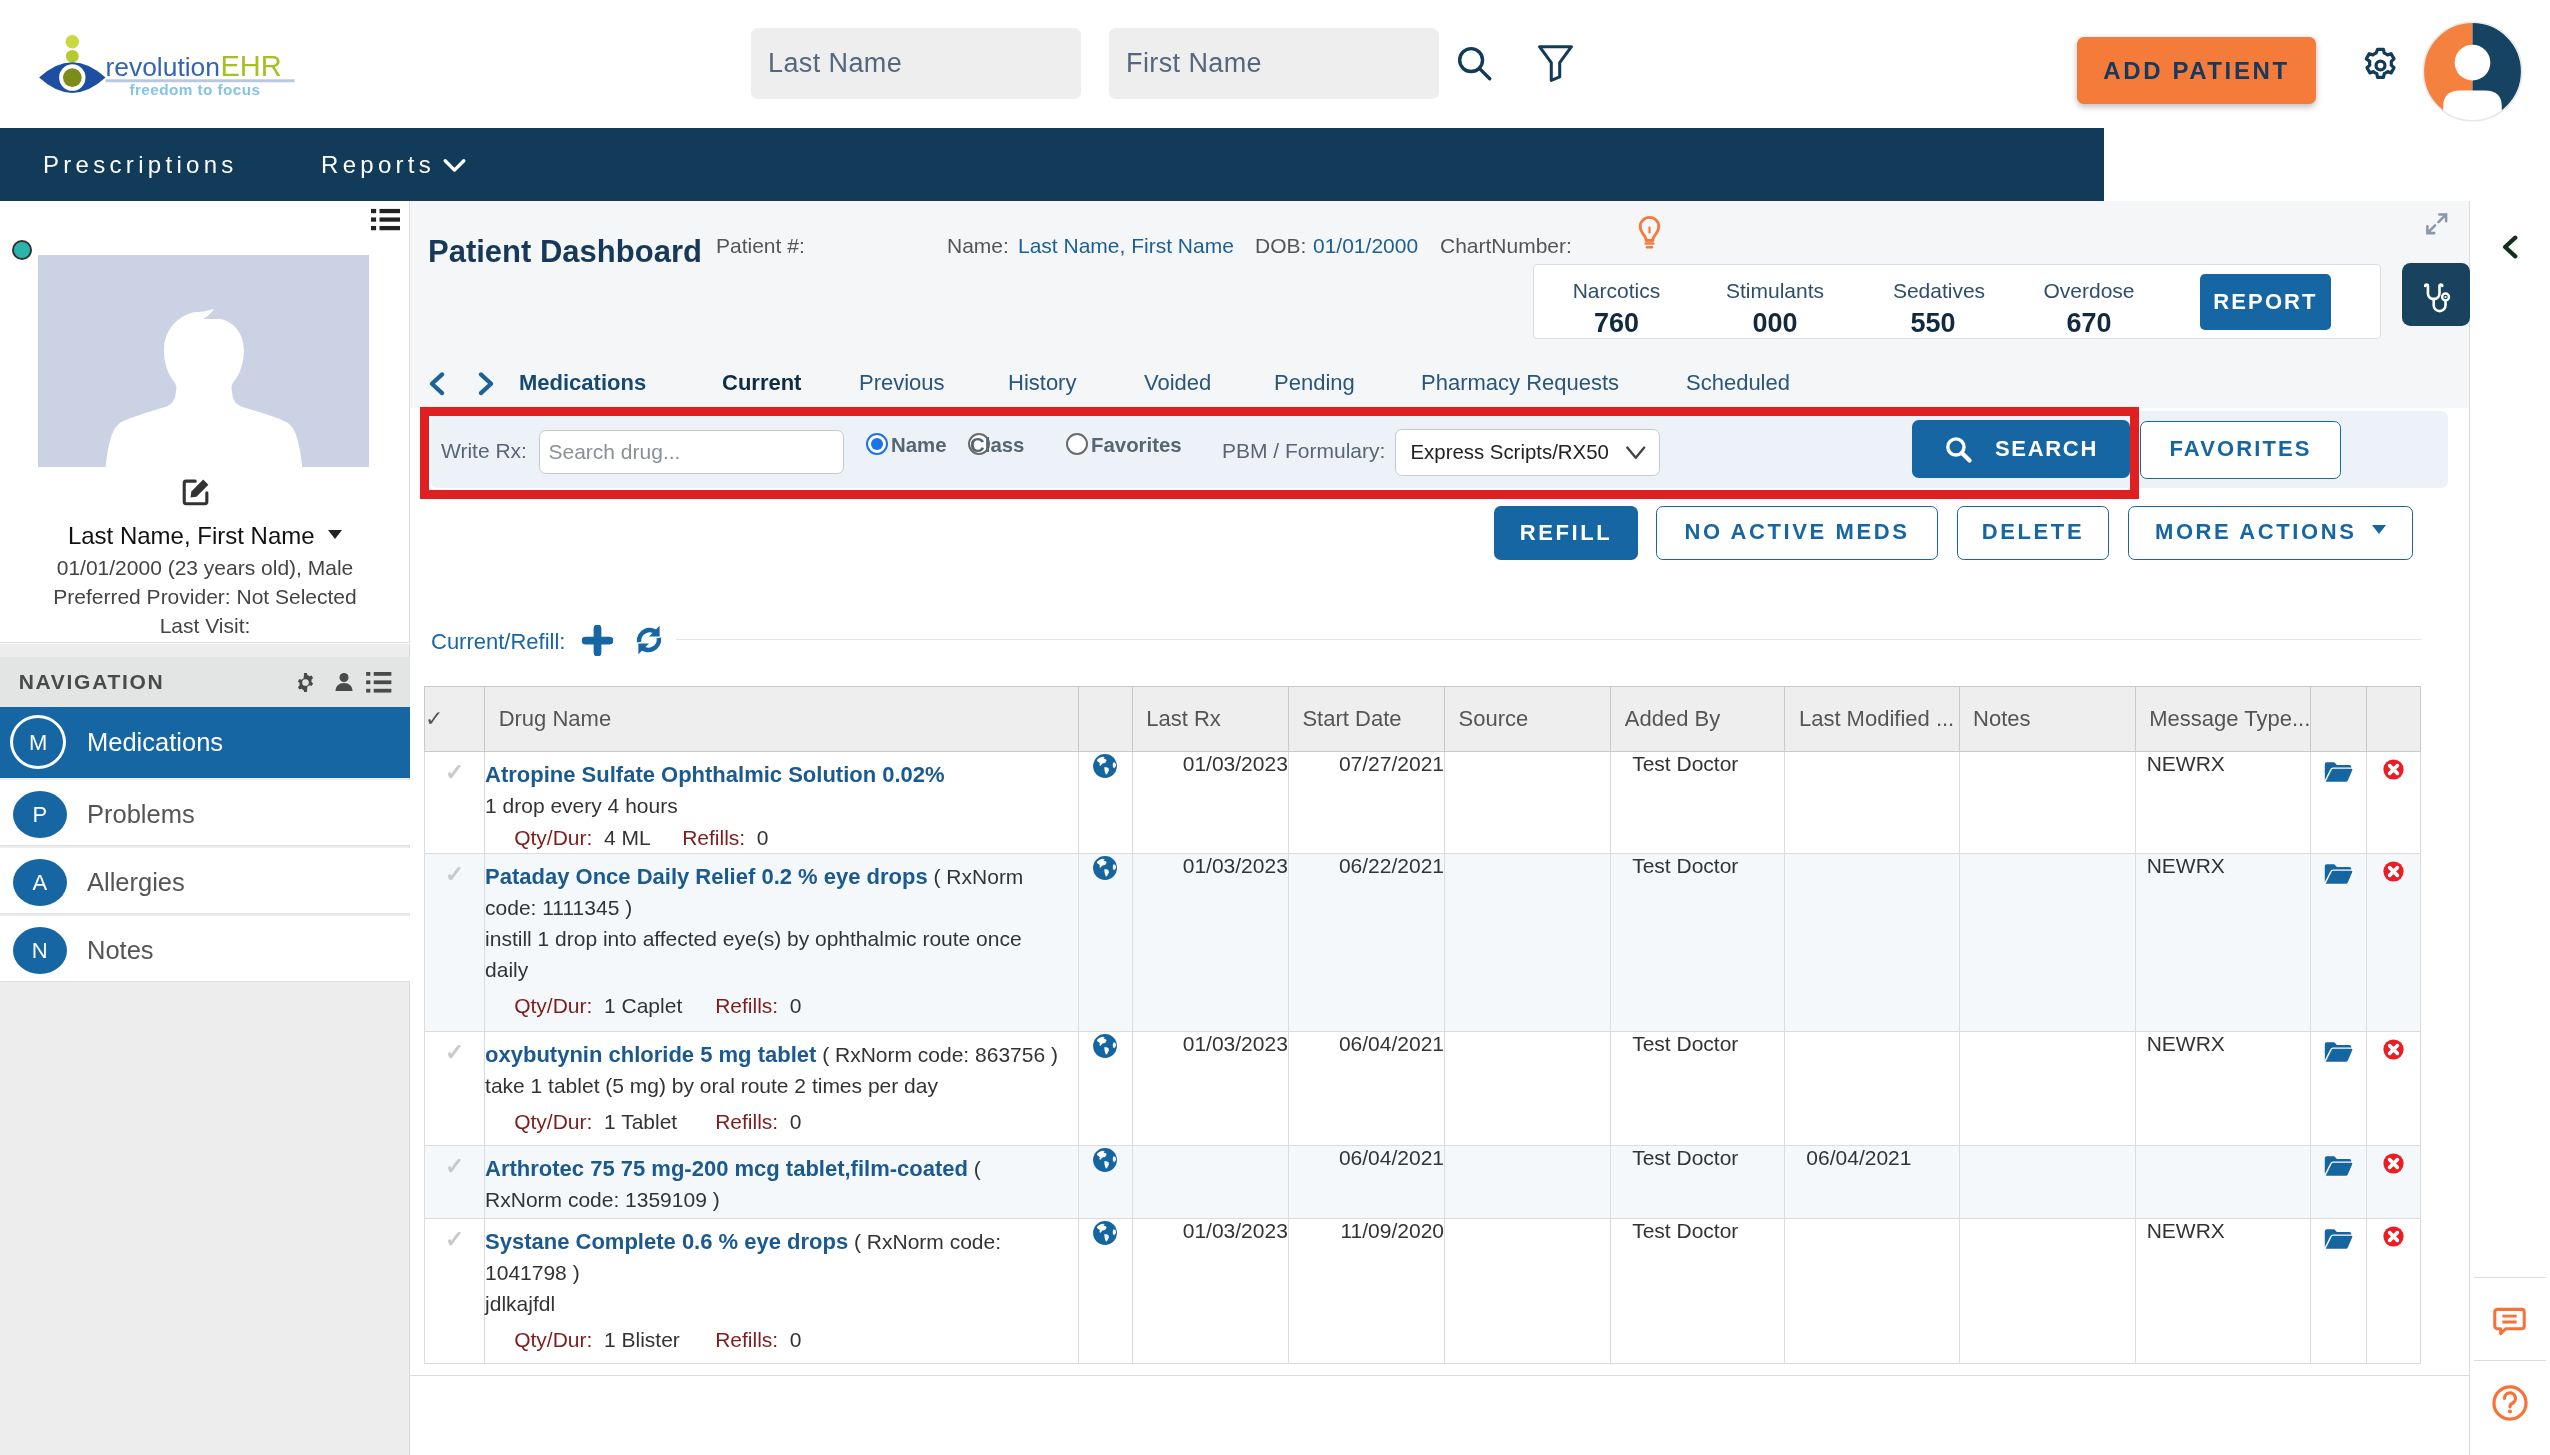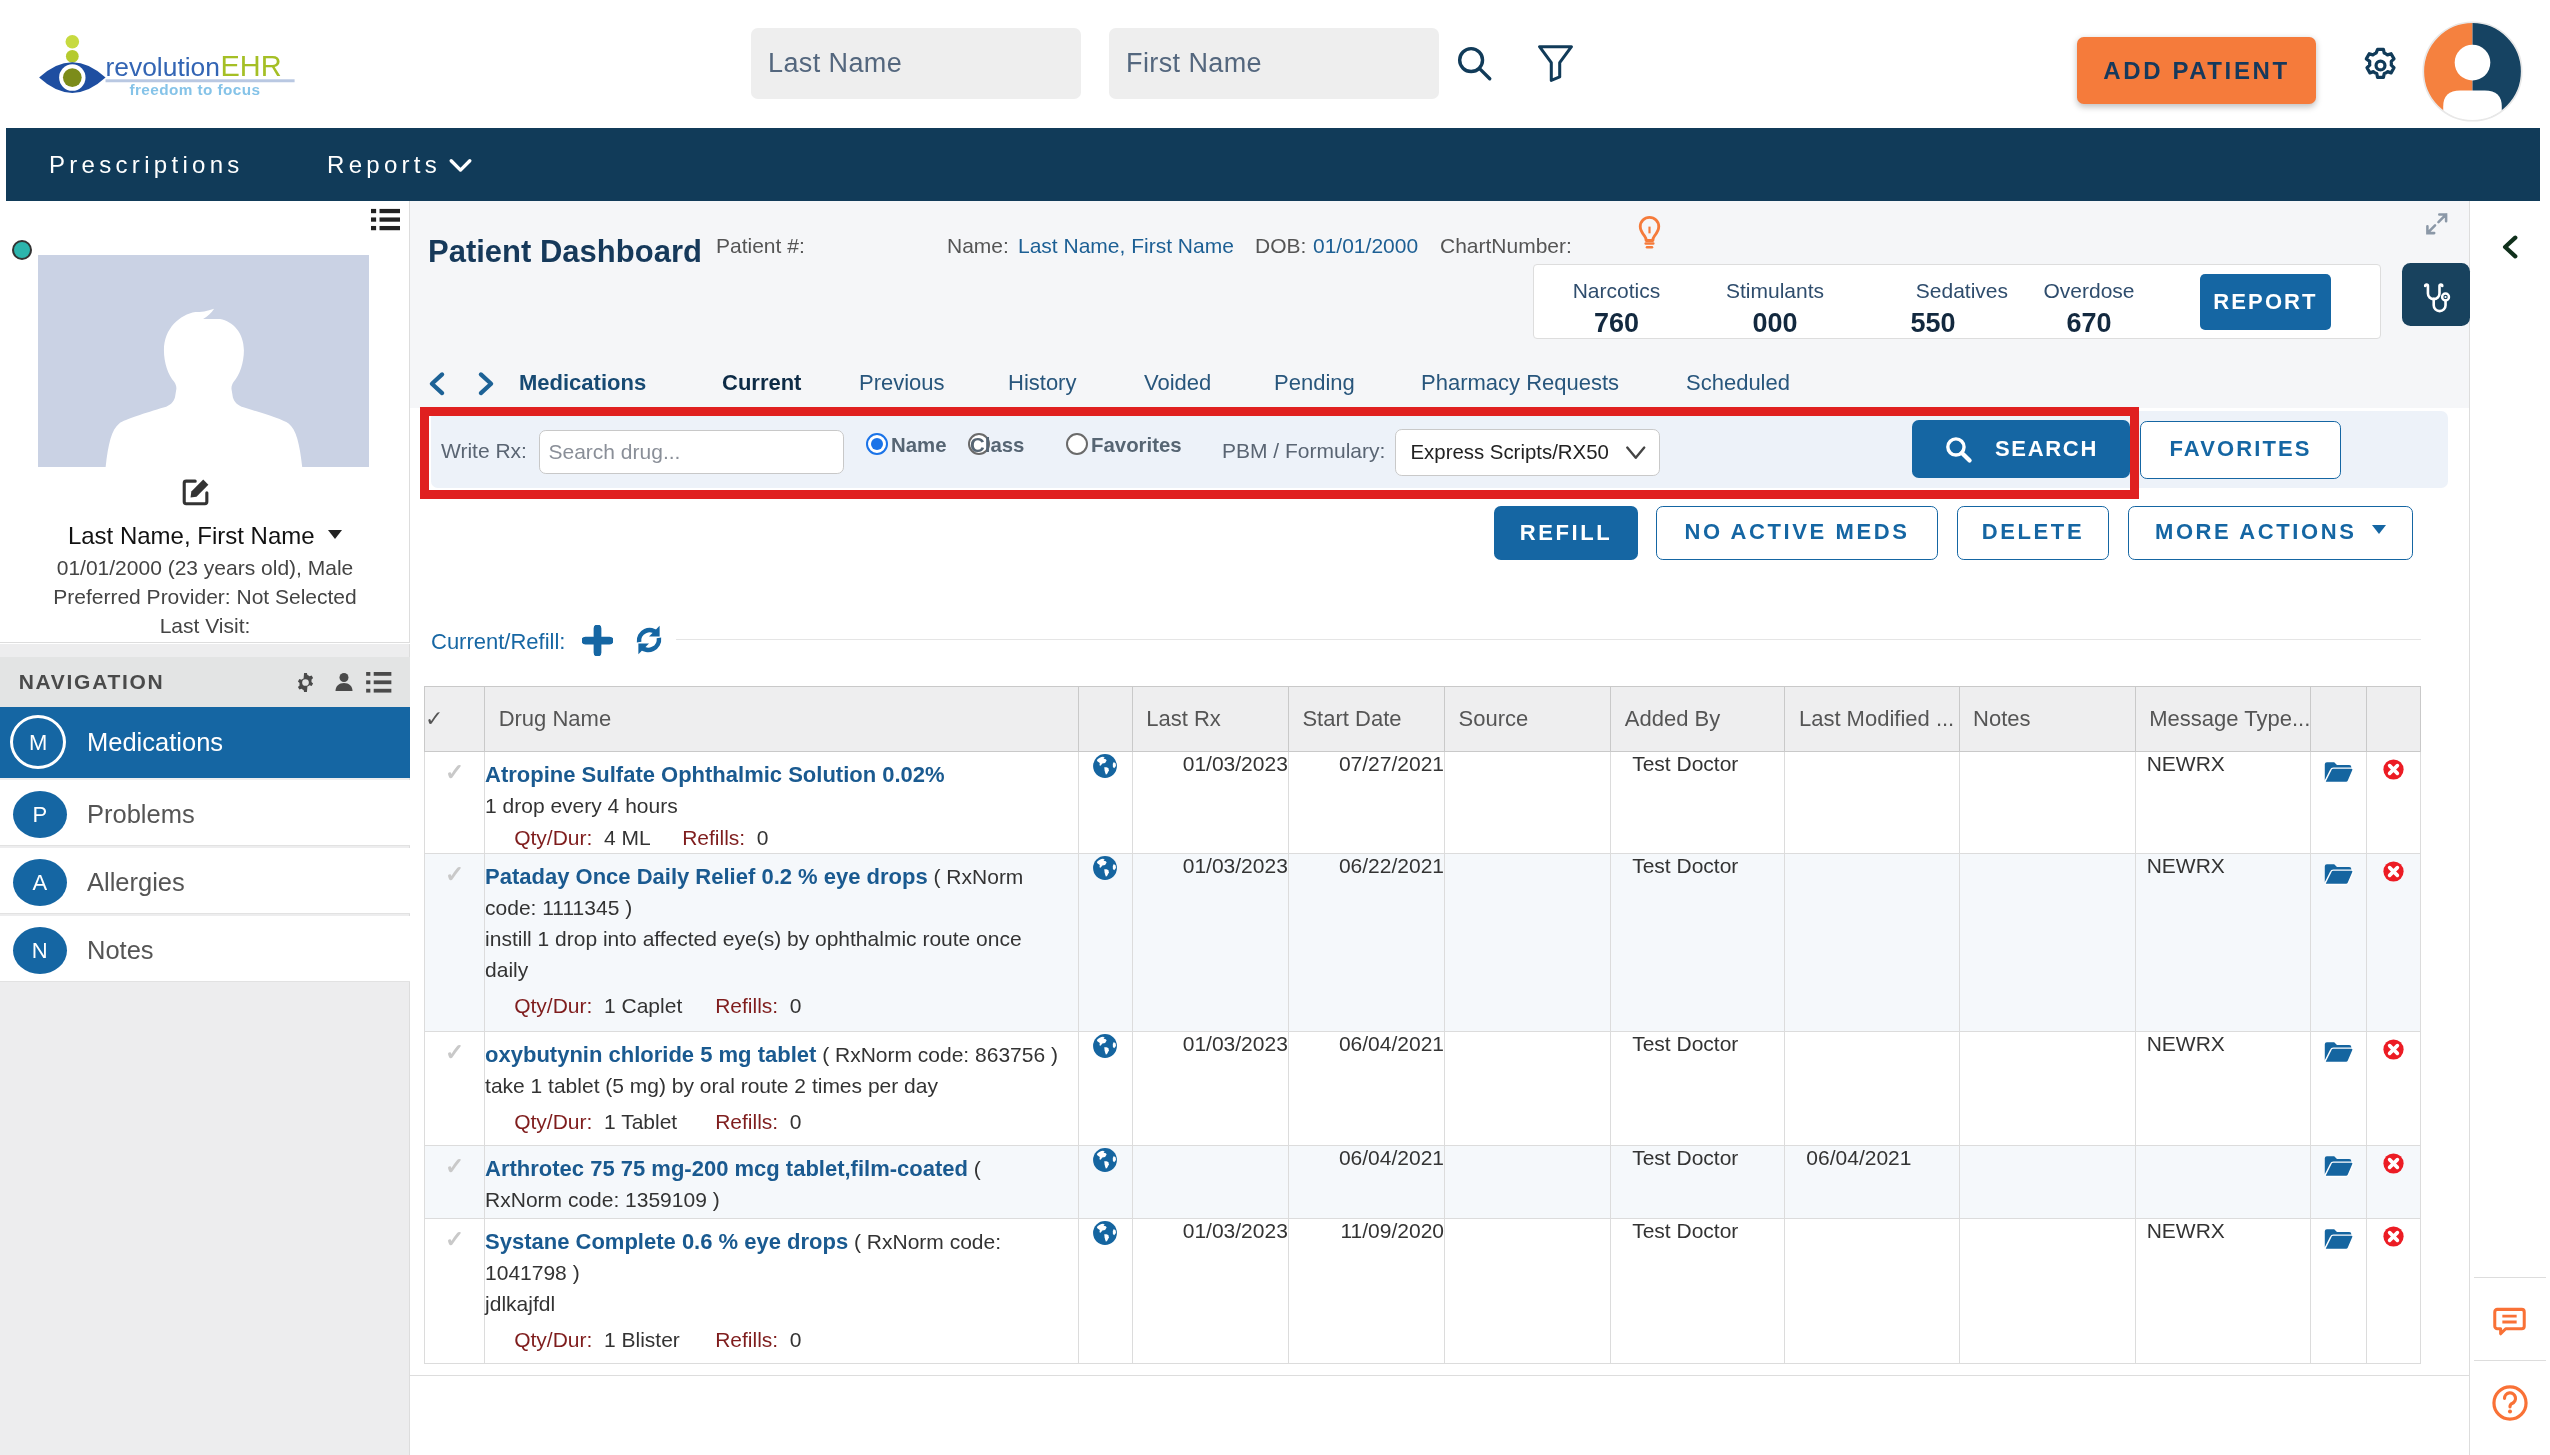--- a/index.html
+++ b/index.html
@@ -3,21 +3,21 @@
 <meta charset="utf-8">
 <style>
 * { margin:0; padding:0; box-sizing:border-box; }
 html,body { width:2550px; height:1455px; background:#fff; font-family:"Liberation Sans", sans-serif; }
 #page { position:relative; width:2550px; height:1455px; overflow:hidden; background:#fff; }
 .abs { position:absolute; }
 
 
 #topbar { position:absolute; left:0; top:0; width:2550px; height:128px; background:#fff; }
 .search-input { position:absolute; top:28px; height:71px; background:#eeeeee; border-radius:6.8px; color:#54677e; font-size:27px; letter-spacing:0.4px; line-height:71px; padding-left:17px; }
-#navbar { position:absolute; left:6px; top:128px; width:2534px; height:74px; background:#113b59; color:#fff; }
+#navbar { position:absolute; left:0; top:128px; width:2104px; height:74px; background:#113b59; color:#fff; }
 .navitem { position:absolute; top:0; height:74px; line-height:74px; font-size:24px; letter-spacing:4.3px; color:#fff; }
 
 
 #sidecard { position:absolute; left:0; top:201px; width:410px; height:442px; background:#fff; border-right:0.9px solid #ddd; border-bottom:0.9px solid #ddd; }
 #sidebar-rest { position:absolute; left:0; top:644px; width:410px; height:812px; background:#ededee; border-right:0.9px solid #ddd; }
 #navhead { position:absolute; left:0; top:657px; width:410px; height:50px; background:#e3e4e4; color:#4a4a4a; }
 .navrow { position:absolute; left:0; width:410px; height:68px; background:#fff; }
 .navrow .lbl { position:absolute; left:87px; top:0; height:68px; line-height:68px; font-size:25.5px; color:#555; }
 .navcirc { position:absolute; left:12.8px; width:54px; height:47px; border-radius:50%; background:#1566a3; color:#fff; text-align:center; font-size:22px; }
 #photobox { position:absolute; left:38px; width:331px; height:212px; background:#cad2e4; overflow:hidden; }
@@ -203,21 +203,21 @@
 
   <svg class="abs" style="left:2500px; top:235px;" width="20.4" height="24" viewBox="0 0 24 28">
     <path d="M18 3 L6 14 L18 25" fill="none" stroke="#10301c" stroke-width="5" stroke-linecap="round" stroke-linejoin="round"></path>
   </svg>
 
   <div id="statscard">
     <div class="statlbl" style="left:-2.6px;">Narcotics</div>
       <div class="statnum" style="left:-2.6px;">760</div>
     <div class="statlbl" style="left:156px;">Stimulants</div>
       <div class="statnum" style="left:156px;">000</div>
-    <div class="statlbl" style="left:304px;text-align:right;">Sedatives</div>
+    <div class="statlbl" style="left:320px;">Sedatives</div>
       <div class="statnum" style="left:314px;">550</div>
     <div class="statlbl" style="left:470px;">Overdose</div>
       <div class="statnum" style="left:470px;">670</div>
     <div class="btn-fill" style="left:666px; top:8.5px; width:131px; height:56px; line-height:56px; font-size:22px; letter-spacing:2.1px; border-radius:5.1px;">REPORT</div>
   </div>
   <div class="abs" style="left:2402px; top:263px; width:68px; height:63px; background:#18425e; border-radius:8.5px;">
     <svg style="position:absolute; left:17px; top:18.7px;" width="33" height="36" viewBox="0 0 24 24">
       <path d="M4.5 1.8 a1 1 0 0 1 2 0 v5.4 a4.2 4.2 0 0 0 8.4 0 V1.8 a1 1 0 0 1 2 0" fill="none" stroke="#fff" stroke-width="1.9" stroke-linecap="round"></path>
       <path d="M10.7 11.2 v4.6 a4.3 4.3 0 0 0 8.6 0 v-3.4" fill="none" stroke="#fff" stroke-width="1.9" stroke-linecap="round"></path>
       <circle cx="19.3" cy="9.8" r="2.5" fill="none" stroke="#fff" stroke-width="1.8"></circle>

